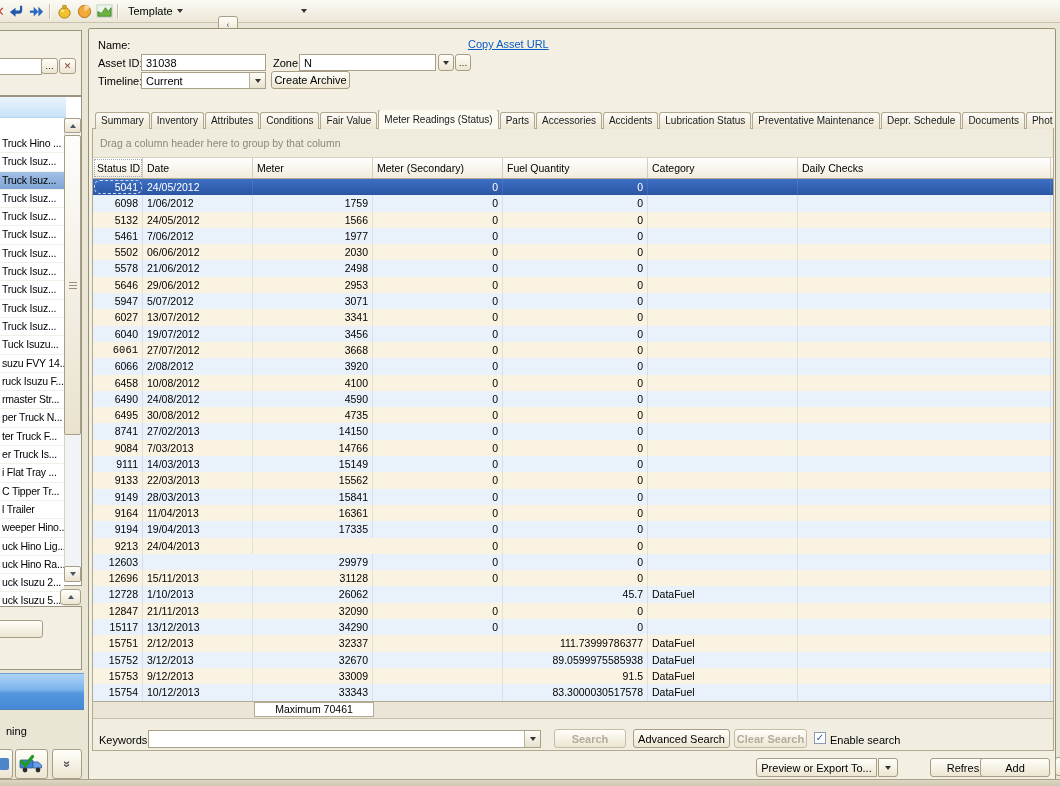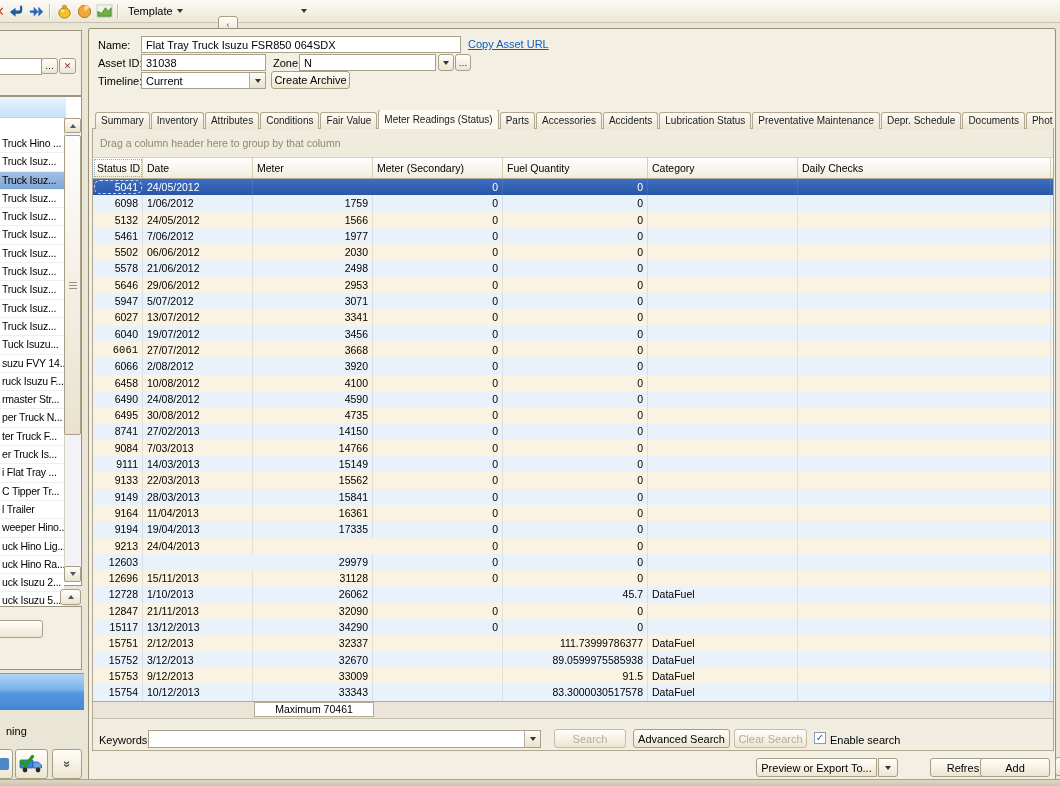--- a/index.html
+++ b/index.html
@@ -16,21 +16,21 @@
     background:linear-gradient(#fbfaf4,#ece7d7);
     border-bottom:1px solid #c9c2ae;display:flex;align-items:center;}
   .tico{width:20px;height:18px;display:flex;align-items:center;justify-content:center;flex:0 0 auto;}
   .tsep{width:1px;height:15px;background:#c6bfab;border-right:1px solid #fdfcf8;margin:0 3px;flex:0 0 auto;}
   .tmpl{display:flex;align-items:center;gap:4px;padding:0 6px;height:18px;}
   .tri{width:0;height:0;border-left:3px solid transparent;border-right:3px solid transparent;border-top:4px solid #333;}
   .closex{color:#c23a2e;font-weight:bold;font-size:13px;margin-left:-6px;width:12px;}
   
   .btn{background:linear-gradient(#fffef9,#ece5d1);border:1px solid #a89e86;border-radius:3px;
        display:flex;align-items:center;justify-content:center;font-size:11px;color:#000;box-sizing:border-box;}
-  .btn.disabled{color:#b3ac9c;border-color:#c4bca8;}
+  .btn.disabled{color:#b3ac9c;border-color:#c4bca8;font-weight:bold;}
   .ipt{background:#fff;border:1px solid #a9a08a;box-sizing:border-box;display:flex;align-items:center;
        padding:0 4px;font-size:11px;white-space:nowrap;overflow:hidden;}
   .lbl{font-size:11px;white-space:nowrap;}
   .combo-arrow{width:15px;align-self:stretch;border-left:1px solid #b8b09a;
        background:linear-gradient(#fdfcf8,#e8e1cd);display:flex;align-items:center;justify-content:center;flex:0 0 auto;margin-right:-4px;margin-left:auto;}
   .link{color:#0b5cc4;text-decoration:underline;font-size:11px;white-space:nowrap;}
   
   .panelbox{background:#f3f0e3;border:1px solid #9c9480;box-sizing:border-box;}
   #side-list{background:#fff;}
   .side-item{height:17.3px;line-height:17.3px;padding-left:2px;font-size:10.5px;letter-spacing:-0.2px;
@@ -198,23 +198,20 @@
     <path d="M2.5 7.5 l4 4 7-9" stroke="#1f9c1f" stroke-width="3.2" fill="none" stroke-linecap="round"></path>
   </svg>
 </div>
 <div class="btn abs" style="left:52px;top:749px;width:30px;height:30px;">
   <span style="transform:rotate(90deg);font-size:12px;color:#555;font-weight:bold;">»</span>
 </div>
 
 <div id="main-panel" class="abs">
 
   <span class="abs lbl" style="left:9px;top:10px;">Name:</span>
-  <div class="ipt abs" style="left:52px;top:7px;width:320px;height:17px;">
-      <span>Flat Tray Truck Isuzu FSR850 064SDX</span>
-    </div>
   <a class="link abs" style="left:379px;top:9px;">Copy Asset URL</a>
 
   <span class="abs lbl" style="left:9px;top:28px;">Asset ID:</span>
   <div class="ipt abs" style="left:52px;top:25px;width:125px;height:17px;">
       <span>31038</span>
     </div>
   <span class="abs lbl" style="left:184px;top:28px;">Zone:</span>
   <div class="ipt abs" style="left:210px;top:25px;width:137px;height:17px;">
       <span>N</span>
     </div>

